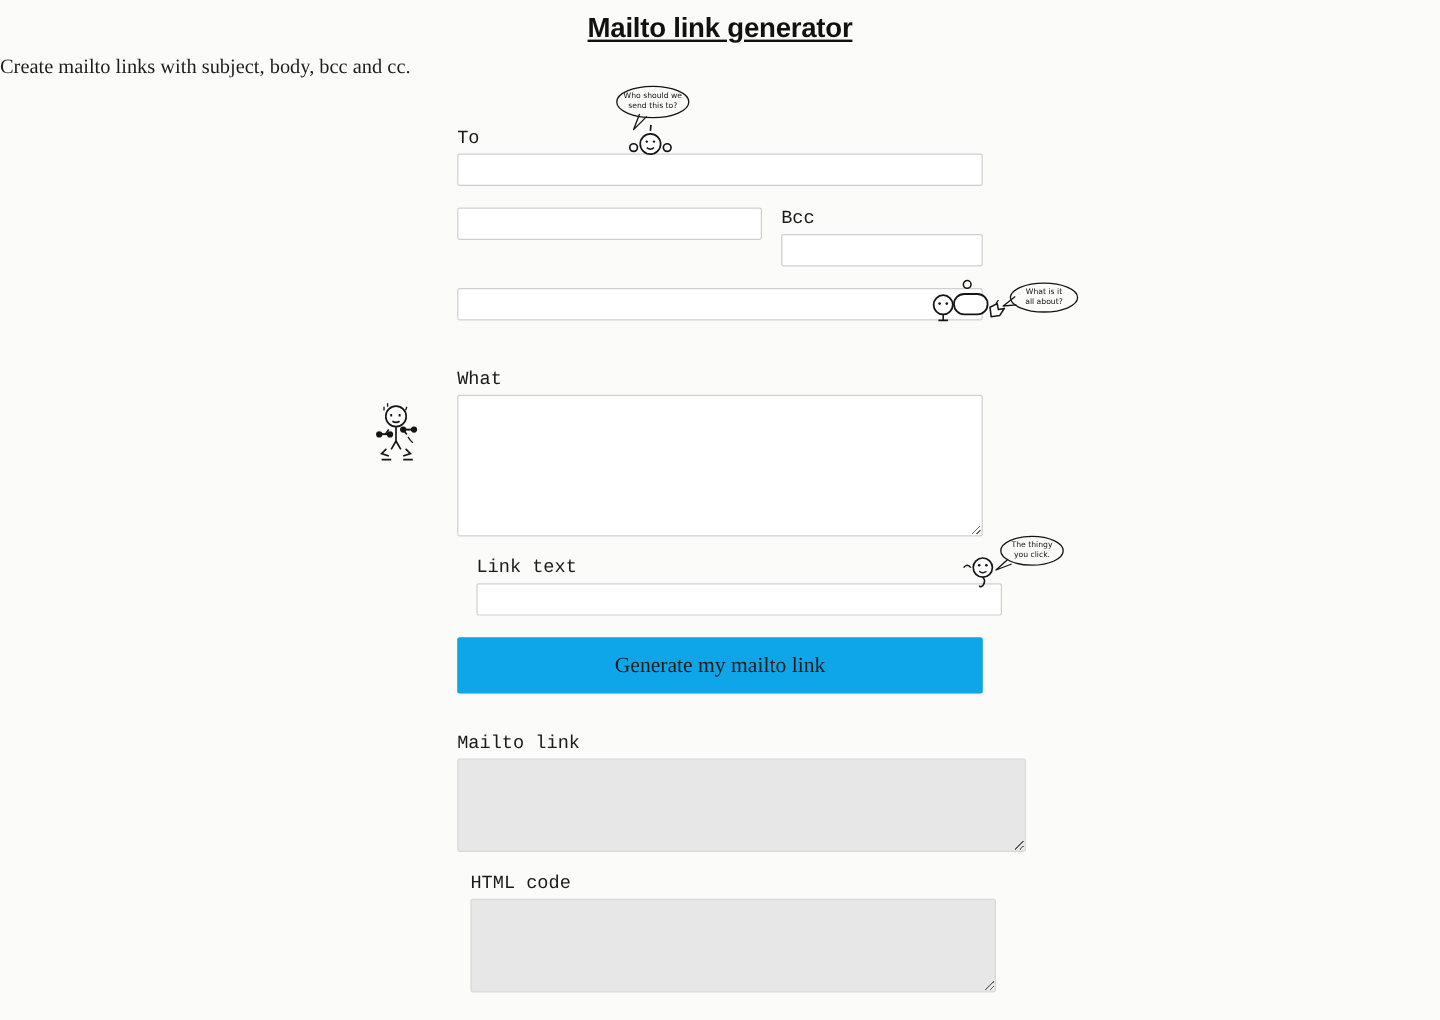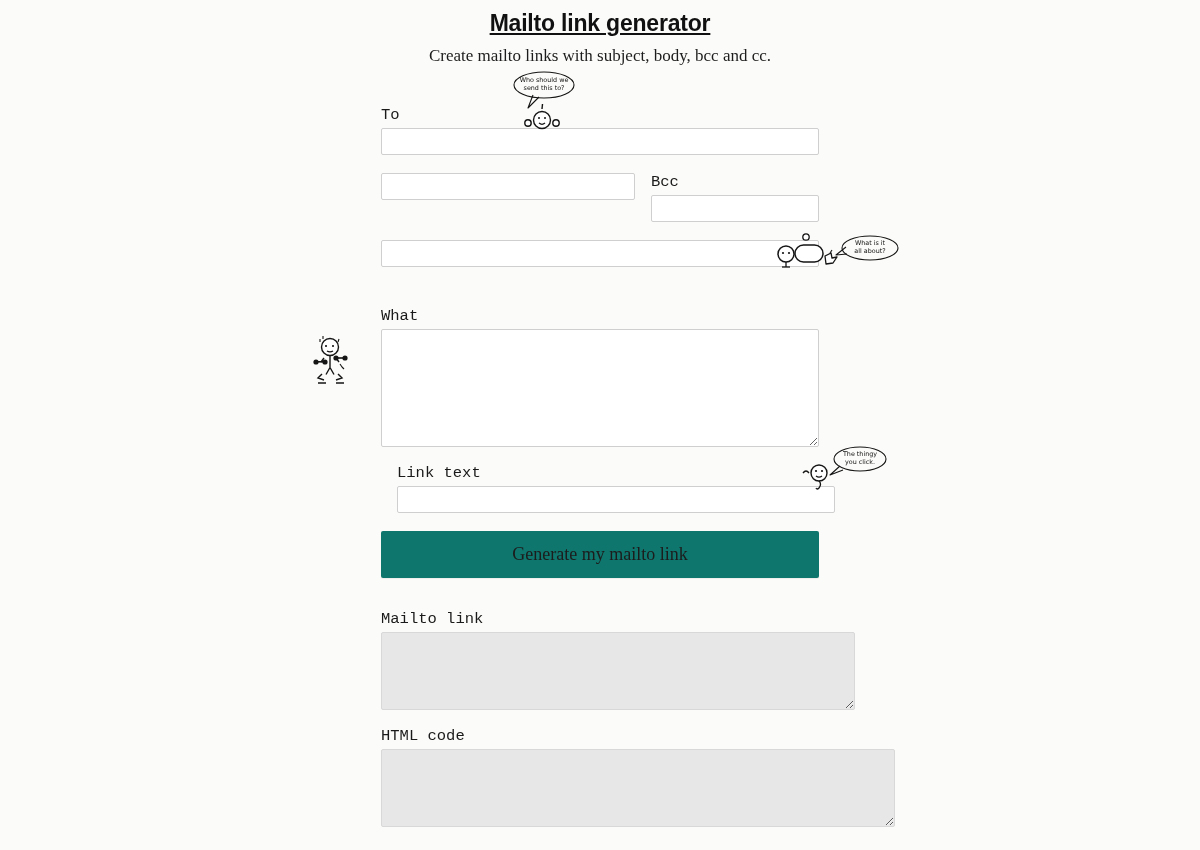--- a/index.html
+++ b/index.html
@@ -35,21 +35,21 @@
     letter-spacing: -0.2px;
     color: #111111;
     margin: 0;
     text-decoration: underline;
   }
   .page-subtitle {
     position: absolute;
     left: 0;
     top: 46px;
     width: 1200px;
-    text-align: center;
+    text-align: left;
     font-size: 17px;
     color: #1d1d1d;
     margin: 0;
   }
 
   
   .form {
     position: absolute;
     left: 381px;
     top: 100px;
@@ -101,33 +101,33 @@
   }
 
   
   #f-to     { left: 0px;   top: 6px;   width: 438px; }
   #f-cc     { left: 0px;   top: 73px;  width: 254px; }
   #f-bcc    { left: 270px; top: 73px;  width: 168px; }
   #f-subject{ left: 0px;   top: 140px; width: 438px; }
   #f-body   { left: 0px;   top: 207px; width: 438px; }
   #f-link   { left: 16px;   top: 364px; width: 438px; }
   #f-out1   { left: 0px;   top: 510px; width: 474px; }
-  #f-out2   { left: 0px;   top: 627px; width: 514px; }
+  #f-out2   { left: 11px;   top: 627px; width: 438px; }
 
   #body-area { height: 118px; }
   #out-area-1, #out-area-2 { height: 78px; }
 
   
   .generate-btn {
     position: absolute;
     left: 381px;
     top: 531px;
     width: 438px;
     height: 47px;
-    background: #0f766e;
+    background: #0ea5e9;
     border: none;
     border-radius: 2px;
     font-family: "Liberation Serif", "DejaVu Serif", serif;
     font-size: 18px;
     color: #1c1c1c;
     cursor: pointer;
     padding: 0;
     box-shadow: 0 1px 1px rgba(0,0,0,0.06);
   }
 

